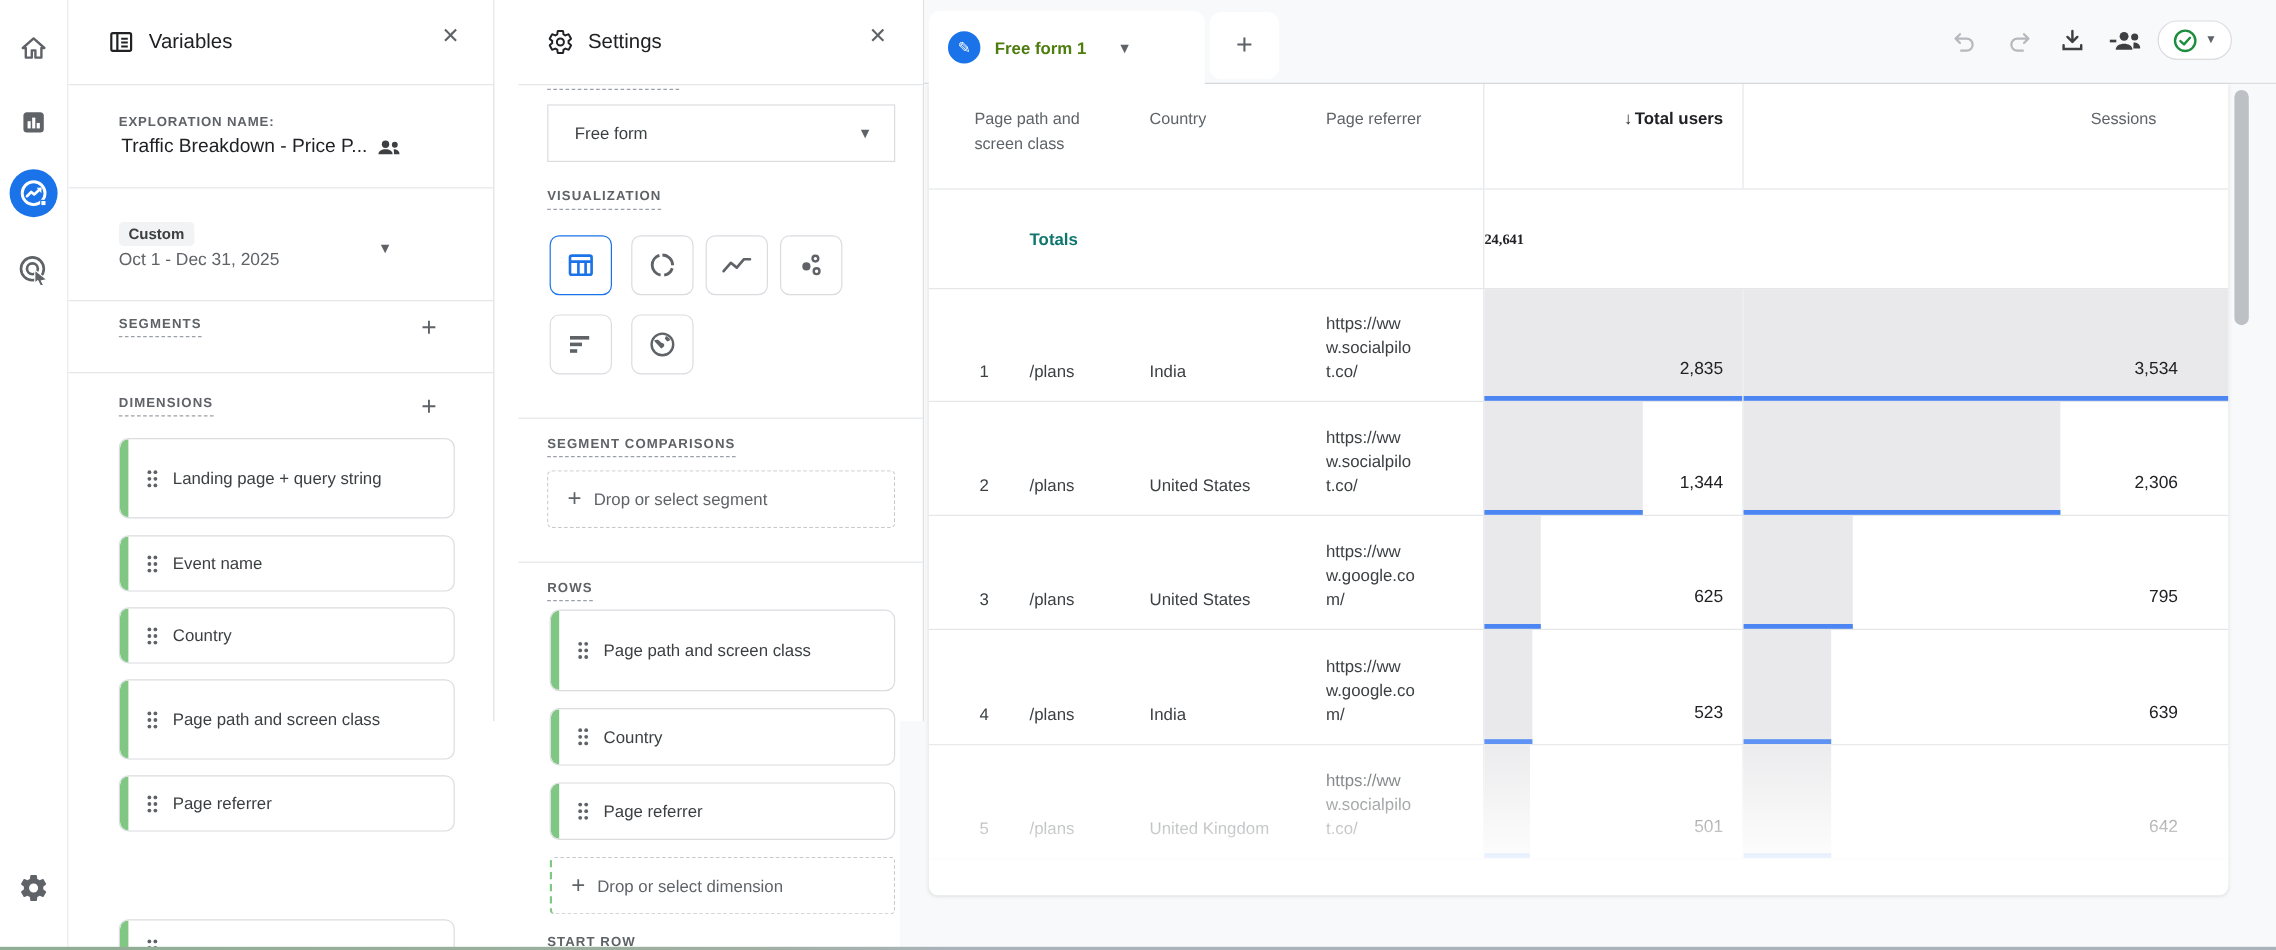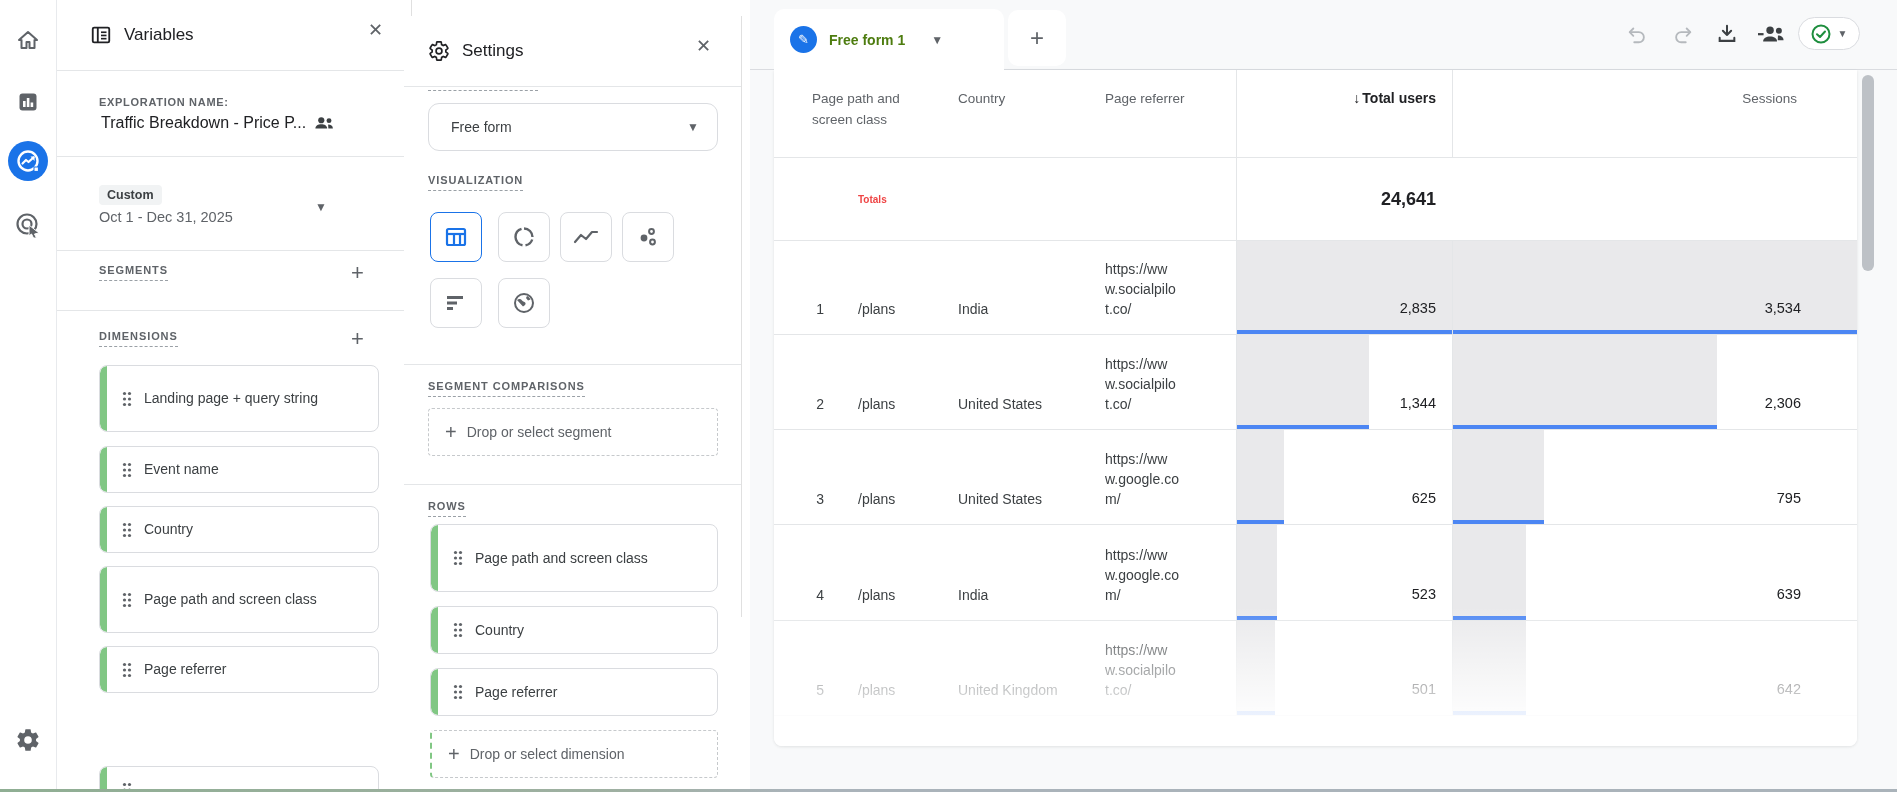--- a/index.html
+++ b/index.html
@@ -7,42 +7,42 @@
     font-family:"Liberation Sans", sans-serif; color:#3c4043; }
   .abs { position:absolute; }
 
   
   #nav-rail { position:absolute; left:0; top:0; width:57px; height:792px; background:#fff; border-right:1px solid #e8eaed; z-index:30;}
   .rail-btn { position:absolute; left:50%; transform:translateX(-50%); width:40px; height:40px; display:flex; align-items:center; justify-content:center; cursor:pointer;}
 
   
   .panel { position:absolute; top:0; height:601px; background:#fff; z-index:20; }
   #variables-panel { left:57px; width:355px; border-right:1px solid #e0e0e0; }
-  #settings-panel  { left:404px; width:338px; border-right:1px solid #e0e0e0;margin-top:16px; }
+  #settings-panel  { left:432px; width:338px; border-right:1px solid #e0e0e0; }
   .panel-header { position:absolute; top:0; left:0; right:0; height:70px; display:flex; align-items:center; padding-left:33px; gap:12px; background:#fff;}
   .panel-title { font-size:17px; color:#202124; }
   .panel-close { position:absolute; top:21px; font-size:18px; color:#5f6368; cursor:pointer; line-height:1;}
   .divider { position:absolute; left:0; right:0; height:1px; background:#e4e6e8; }
 
   .sec-label { font-size:11px; letter-spacing:.9px; font-weight:700; color:#5f6368;
      border-bottom:1px dashed #9aa0a6; padding-bottom:4px; display:inline-block;}
   .plus { font-size:22px; color:#5f6368; font-weight:400; cursor:pointer; line-height:1;}
 
   .chip { position:absolute; background:#fff; border:1px solid #dadce0; border-radius:8px;
      display:flex; align-items:center; gap:12px; padding-left:22px; overflow:hidden; cursor:grab;}
   .chip .edge { position:absolute; left:0; top:0; bottom:0; width:7px; background:#81c784; border-radius:7px 0 0 7px;}
   .chip .lbl { font-size:14px; color:#3c4043; line-height:19px; }
   .handle { flex:0 0 auto; }
 
   .dropzone { position:absolute; border:1px dashed #c6c9cc; border-radius:4px; display:flex; align-items:center;
      gap:10px; padding-left:16px; color:#5f6368; font-size:14px; background:#fff;}
   .dropzone .plus { font-size:20px; }
   .dz-green { border-left:2px dashed #81c784; }
 
-  .select-box { position:absolute; border:1px solid #dadce0; border-radius:11px; background:#fff;
+  .select-box { position:absolute; border:1px solid #dadce0; border-radius:0; background:#fff;
      display:flex; align-items:center; font-size:14px; color:#3c4043; padding-left:22px; cursor:pointer;}
   .caret { color:#5f6368; font-size:12px; }
 
   .viz-btn { position:absolute; width:52px; height:50px; border:1px solid #dadce0; border-radius:8px; background:#fff;
      display:flex; align-items:center; justify-content:center; cursor:pointer;}
   .viz-btn.sel { border:1px solid #1a73e8; }
 
   
   #main { position:absolute; left:750px; top:0; width:1147px; height:792px; background:#f8f9fa; }
   #tabstrip { position:absolute; left:0; top:0; width:1147px; height:70px; border-bottom:1px solid #dadce0; background:#f8f9fa;}
@@ -64,30 +64,30 @@
   .bline { border-bottom:1px solid #e4e6e8; }
   .thead-row { height:88px; }
   .th { padding-top:18px; font-size:13.5px; color:#5f6368; line-height:21px; }
   .th1 { grid-column:1 / span 2; padding-left:38px; padding-right:40px; }
   .pl14 { padding-left:14px; }
   .metric { border-left:1px solid #e4e6e8; }
   .th-users { display:flex; justify-content:flex-end; padding-right:16px; color:#202124; font-weight:700; font-size:14px;}
   .th-sess  { display:flex; justify-content:flex-end; padding-right:60px; }
   .totals-row { height:83px; }
   .totals-row .c { display:flex; align-items:center; }
-  .totals-label { font-weight:700; color:#ef4444; font-size:10px; }
-  .tot-val { width:100%; text-align:right; font-weight:700; color:#202124; font-size:18px; }
+  .totals-label { font-weight:700; color:#0f766e; font-size:14px; }
+  .tot-val { width:100%; font-weight:700; color:#202124; font-size:12px;font-family:Liberation Serif, serif; }
   .pr16 { padding-right:16px; } .pr42 { padding-right:42px; }
   .drow .c { display:flex; align-items:flex-end; padding-bottom:15px; font-size:14px; color:#3c4043; line-height:20px;}
   .drow .num { justify-content:flex-end; padding-right:20px; color:#3c4043;}
   .drow .url { width:145px; } .drow .url span{ display:block; width:74px; word-break:break-all; }
   .drow .country span { display:block; max-width:102px; }
   .bar { position:absolute; left:0; top:0; bottom:0; background:#e9e9eb; border-bottom:4px solid #4c86f3; }
   .val { position:absolute; bottom:16px; right:16px; font-size:14.5px; color:#202124; }
-  .sess .val { right:56px;margin-top:30px; }
+  .sess .val { right:42px;margin-top:30px; }
   #fade { position:absolute; left:0; right:0; bottom:0; height:140px; pointer-events:none;
       background:linear-gradient(to bottom, rgba(255,255,255,0) 0%, rgba(255,255,255,.88) 75%, #ffffff 100%); }
   #vscroll { position:absolute; left:1112px; top:75px; width:12px; height:196px; background:#bdc1c6; border-radius:7px; cursor:pointer;}
 
   #bottom-edge { position:absolute; left:0; top:789px; width:1897px; height:3px;
       background:linear-gradient(to right,#8fae93 0%, #9fb0a2 33%, #aab3ba 42%, #aab3ba 100%); z-index:50;}
   svg { display:block; }
 </style>
 </head>
 <body>

